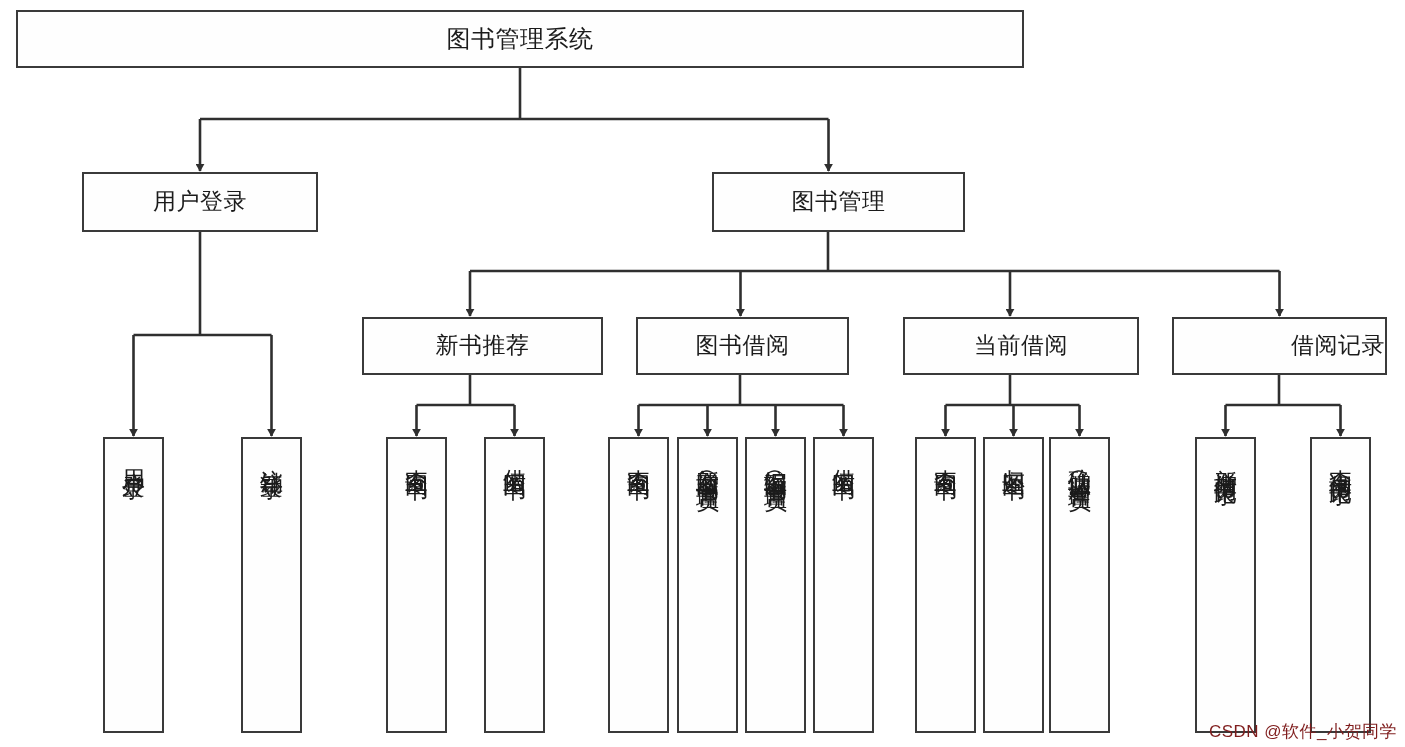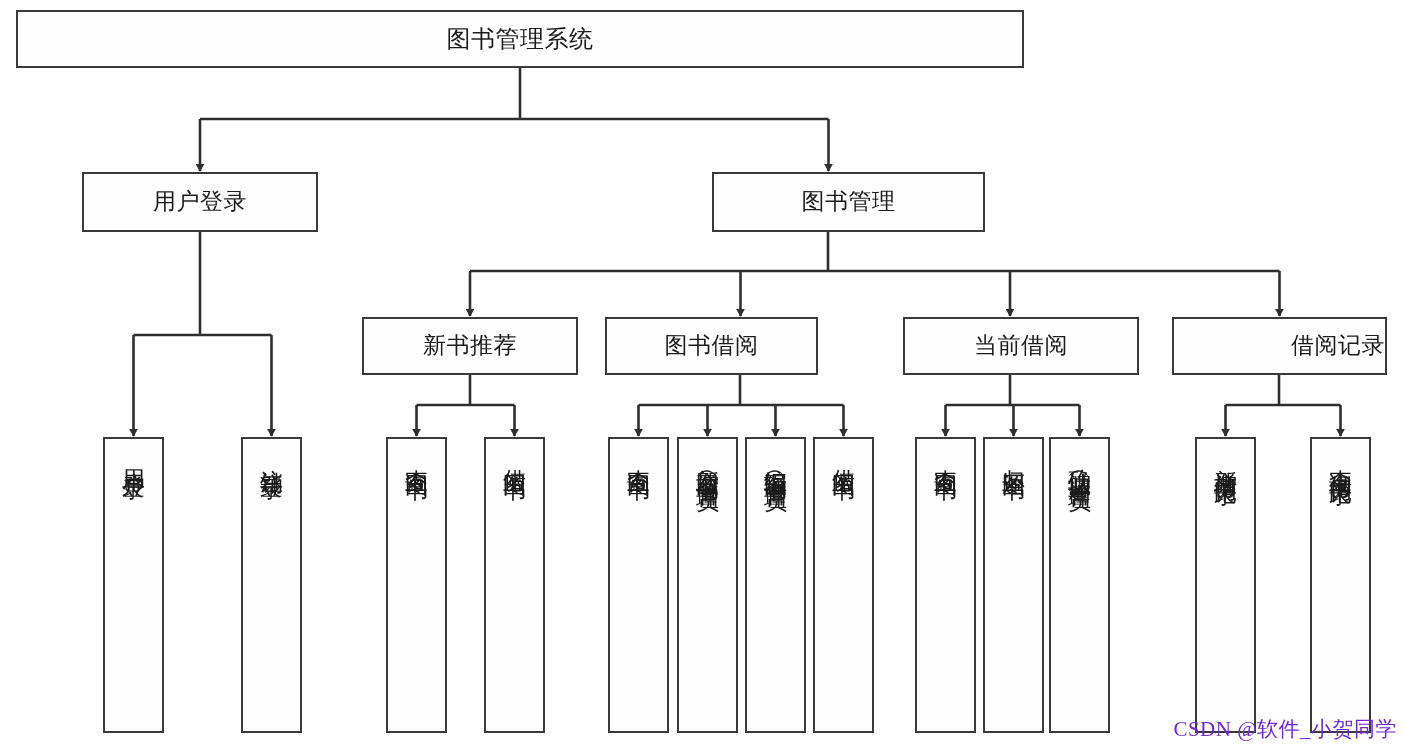--- a/index.html
+++ b/index.html
@@ -62,25 +62,25 @@
     text-orientation: upright;
     font-size: 23px;
     line-height: 1.0;
     letter-spacing: 3px;
     white-space: nowrap;
   }
   #watermark {
     position: absolute;
     right: 8px;
     bottom: 4px;
-    font-size: 21px;
-    color: #6d28d9;
+    font-size: 17px;
+    color: #7f1d1d;
     white-space: nowrap;
     letter-spacing: 0.5px;
-    font-family: Liberation Serif, serif;
+    font-family: Liberation Sans, sans-serif;
   }
 </style>
 </head>
 <body>
 
 <div id="diagram-root">
 
   <svg id="connector-layer" viewBox="0 0 1405 747" xmlns="http://www.w3.org/2000/svg">
     <defs>
       <marker id="arrowhead" markerWidth="9" markerHeight="9" refX="7.2" refY="4.5" orient="auto" markerUnits="userSpaceOnUse">
@@ -124,27 +124,27 @@
       </g>
   </svg>
 
   <div id="node-layer">
       <div class="node horizontal root" style="left: 16px; top: 10px; width: 1008px; height: 58px;">
         <span class="node-label">图书管理系统</span>
       </div>
       <div class="node horizontal" style="left: 82px; top: 172px; width: 236px; height: 60px;">
         <span class="node-label">用户登录</span>
       </div>
-      <div class="node horizontal" style="left: 712px; top: 172px; width: 273px; height: 60px;">
+      <div class="node horizontal" style="left: 712px; top: 172px; width: 253px; height: 60px;">
         <span class="node-label">图书管理</span>
       </div>
-      <div class="node horizontal" style="left: 362px; top: 317px; width: 216px; height: 58px;">
+      <div class="node horizontal" style="left: 362px; top: 317px; width: 241px; height: 58px;">
         <span class="node-label">新书推荐</span>
       </div>
-      <div class="node horizontal" style="left: 605px; top: 317px; width: 213px; height: 58px;">
+      <div class="node horizontal" style="left: 636px; top: 317px; width: 213px; height: 58px;">
         <span class="node-label">图书借阅</span>
       </div>
       <div class="node horizontal" style="left: 903px; top: 317px; width: 236px; height: 58px;">
         <span class="node-label">当前借阅</span>
       </div>
       <div class="node horizontal" style="left: 1172px; top: 317px; width: 215px; height: 58px; justify-content: flex-end;">
         <span class="node-label">借阅记录</span>
       </div>
       <div class="node vertical" style="left: 103px; top: 437px; width: 61px; height: 296px;">
         <span class="node-label">用户登录</span>

